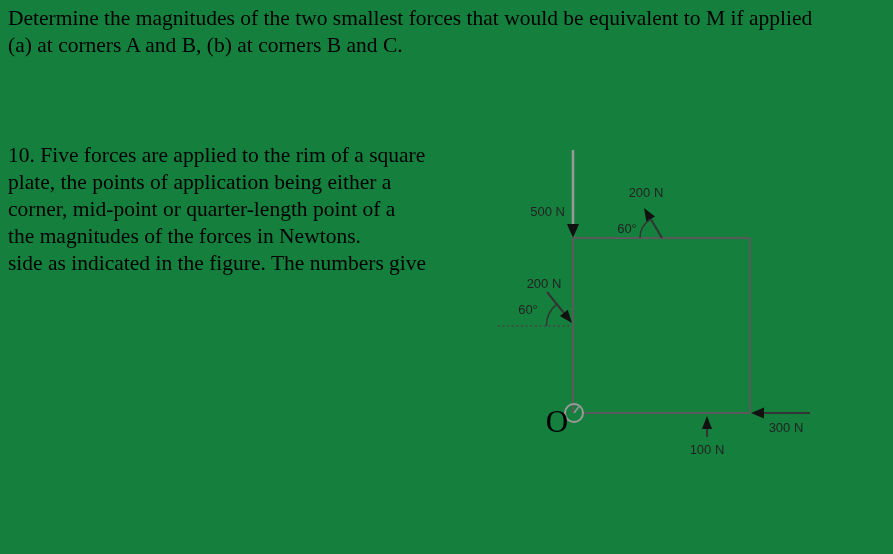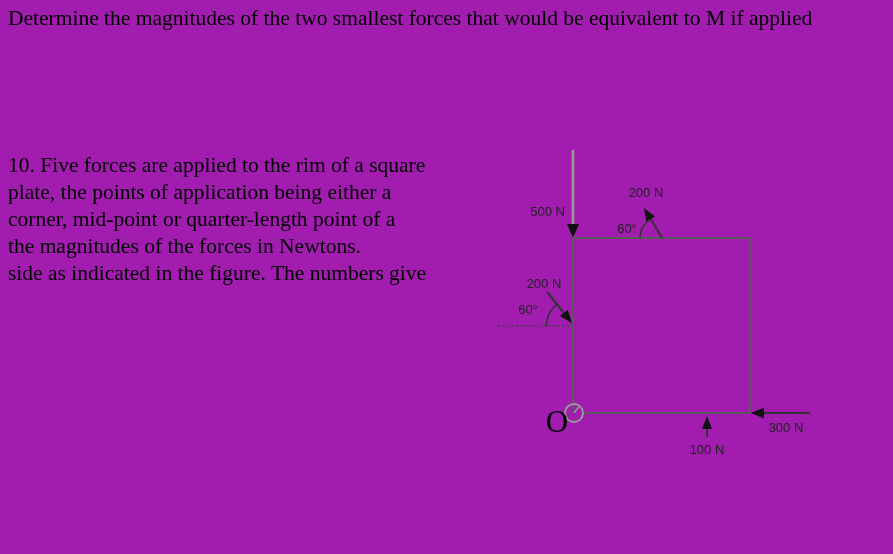--- a/index.html
+++ b/index.html
@@ -1,38 +1,39 @@
 <!DOCTYPE html>
 <html><head>
 <meta charset="utf-8">
 <style>
   html,body { margin:0; padding:0; background:#ffffff; }
   .page {
-    position:relative; width:893px; height:554px; background:#a21caf;
+    position:relative; width:893px; height:554px; background:#15803d;
     font-family:"Liberation Serif", serif; color:#000; overflow:hidden;
   }
   .para { position:absolute; font-size:21.5px; line-height:27px; white-space:nowrap; }
   .para-intro   { left:8px; top:5px; }
-  .para-problem { left:8px; top:152px; }
+  .para-problem { left:8px; top:142px; }
   .para-closing { left:8px; top:490px; }
   .figure-wrap { position:absolute; left:480px; top:140px; width:413px; height:330px; }
   svg text.flabel {
     font-family:"Liberation Sans", sans-serif; font-size:13px; fill:#222222;
   }
   svg text.olabel {
     font-family:"Liberation Serif", serif; font-size:31px; fill:#000000;
   }
 </style>
 </head>
 <body>
 
 <div class="page">
 
   <div class="para para-intro">
     <div>Determine the magnitudes of the two smallest forces that would be equivalent to M if applied</div>
+    <div>(a) at corners A and B, (b) at corners B and C.</div>
   </div>
 
   <div class="para para-problem">
     <div>10. Five forces are applied to the rim of a square</div>
     <div>plate, the points of application being either a</div>
     <div>corner, mid-point or quarter-length point of a</div>
     <div>the magnitudes of the forces in Newtons.</div>
     <div>side as indicated in the figure. The numbers give</div>
   </div>
 

